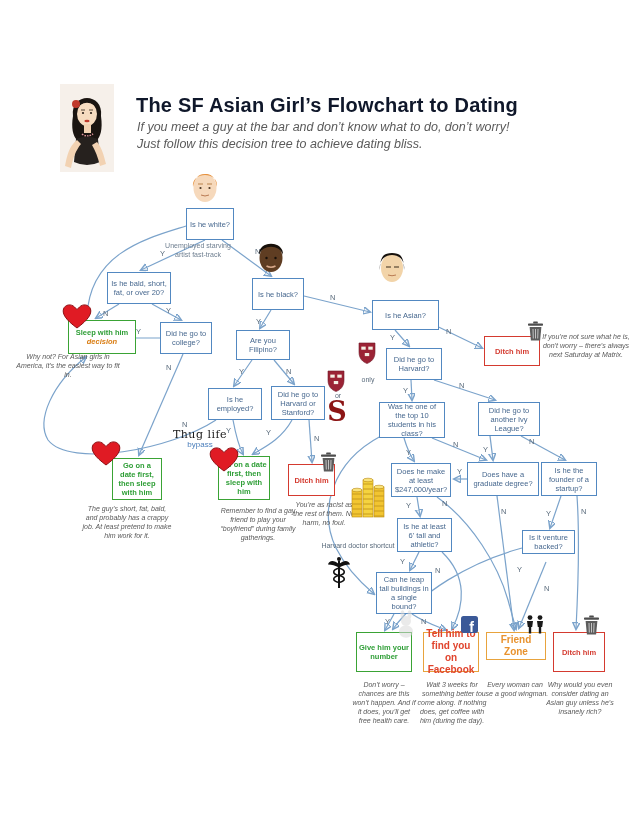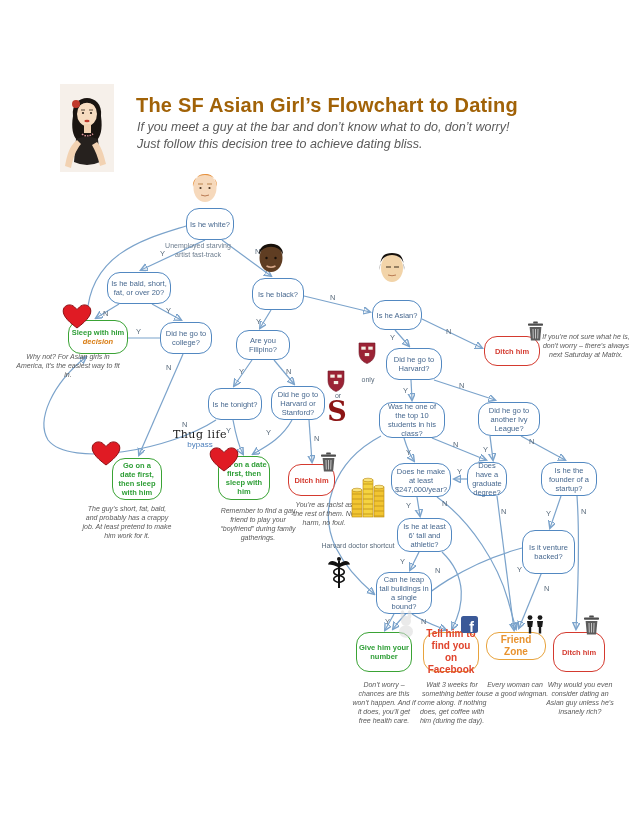--- a/index.html
+++ b/index.html
@@ -1,53 +1,53 @@
 <!DOCTYPE html>
 <html><head>
 <meta charset="utf-8">
 <style>
   html,body{margin:0;padding:0;background:#ffffff;}
   body{width:640px;height:828px;position:relative;overflow:hidden;
        font-family:"Liberation Sans", sans-serif;}
   
   #header-title{position:absolute;left:136px;top:94px;width:440px;
-    font-size:20px;font-weight:bold;color:#a16207;letter-spacing:.2px;}
+    font-size:20px;font-weight:bold;color:#0f172a;letter-spacing:.2px;}
   .subtitle{position:absolute;left:137px;width:460px;font-size:12.5px;
     font-style:italic;color:#5a5a5a;}
   #subtitle1{top:120px}
   #subtitle2{top:137px}
   
   .node{position:absolute;display:flex;flex-direction:column;align-items:center;
     justify-content:center;text-align:center;background:#fff;box-sizing:border-box;
-    padding:2px;line-height:1.2;z-index:2;border-radius:13px;}
+    padding:2px;line-height:1.2;z-index:2;}
   .q{border:1.5px solid #5288c1;color:#47688f;font-size:7.5px;}
   .green{border:1.7px solid #3aa335;color:#2e9e36;font-weight:bold;font-size:7.5px;}
   .red{border:1.6px solid #d43a2f;color:#d43a2f;font-weight:bold;font-size:7.5px;}
   .orange{border:1.7px solid #e8a33d;font-weight:bold;font-size:10px;}
   .txt-redorange{color:#e0432c}
   .txt-orange{color:#e8922e}
   .tonight{color:#d97c11;font-style:italic;font-weight:bold;}
   #n-white{left:186px;top:208px;width:48px;height:32px}
   #n-bald{left:107px;top:272px;width:64px;height:32px}
   #n-black{left:252px;top:278px;width:52px;height:32px}
-  #n-asian{left:372px;top:300px;width:50px;height:30px}
-  #n-sleep{left:68px;top:320px;width:60px;height:34px}
+  #n-asian{left:372px;top:300px;width:67px;height:30px}
+  #n-sleep{left:68px;top:320px;width:68px;height:34px}
   #n-college{left:160px;top:322px;width:52px;height:32px}
   #n-filipino{left:236px;top:330px;width:54px;height:30px}
   #n-employed{left:208px;top:388px;width:54px;height:32px}
   #n-hs{left:271px;top:386px;width:54px;height:34px}
   #n-harvard{left:386px;top:348px;width:56px;height:32px}
   #n-ditch-top{left:484px;top:336px;width:56px;height:30px}
   #n-top10{left:379px;top:402px;width:66px;height:36px}
   #n-ivy{left:478px;top:402px;width:62px;height:34px}
   #n-salary{left:391px;top:463px;width:60px;height:34px}
-  #n-grad{left:467px;top:462px;width:40px;height:34px}
+  #n-grad{left:467px;top:462px;width:72px;height:34px}
   #n-founder{left:541px;top:462px;width:56px;height:34px}
   #n-tall{left:397px;top:518px;width:55px;height:34px}
-  #n-venture{left:522px;top:530px;width:53px;height:44px}
+  #n-venture{left:522px;top:530px;width:53px;height:24px}
   #n-leap{left:376px;top:572px;width:56px;height:42px}
   #n-date1{left:112px;top:458px;width:50px;height:42px}
   #n-date2{left:218px;top:456px;width:52px;height:44px}
   #n-ditch-mid{left:288px;top:464px;width:47px;height:32px}
   #n-number{left:356px;top:632px;width:56px;height:40px}
   #n-facebook{left:423px;top:632px;width:56px;height:40px}
   #n-friendzone{left:486px;top:632px;width:60px;height:28px}
   #n-ditch-bottom{left:553px;top:632px;width:52px;height:40px}
   
   .caption{position:absolute;font-size:7px;font-style:italic;color:#595959;
@@ -187,21 +187,21 @@
 <div class="node q" id="n-white">Is he white?</div>
 <div class="node q" id="n-bald">Is he bald, short, fat, or over 20?</div>
 <div class="node q" id="n-black">Is he black?</div>
 <div class="node q" id="n-asian">Is he Asian?</div>
 <div class="node green" id="n-sleep">
   <span>Sleep with him</span>
   <span class="tonight">decision</span>
 </div>
 <div class="node q" id="n-college">Did he go to college?</div>
 <div class="node q" id="n-filipino">Are you Filipino?</div>
-<div class="node q" id="n-employed">Is he tonight?</div>
+<div class="node q" id="n-employed">Is he employed?</div>
 <div class="node q" id="n-hs">Did he go to Harvard or Stanford?</div>
 <div class="node q" id="n-harvard">Did he go to Harvard?</div>
 <div class="node red" id="n-ditch-top">Ditch him</div>
 <div class="node q" id="n-top10">Was he one of the top 10 students in his class?</div>
 <div class="node q" id="n-ivy">Did he go to another Ivy League?</div>
 <div class="node q" id="n-salary">Does he make at least $247,000/year?</div>
 <div class="node q" id="n-grad">Does have a graduate degree?</div>
 <div class="node q" id="n-founder">Is he the founder of a startup?</div>
 <div class="node q" id="n-tall">Is he at least 6' tall and athletic?</div>
 <div class="node q" id="n-venture">Is it venture backed?</div>

